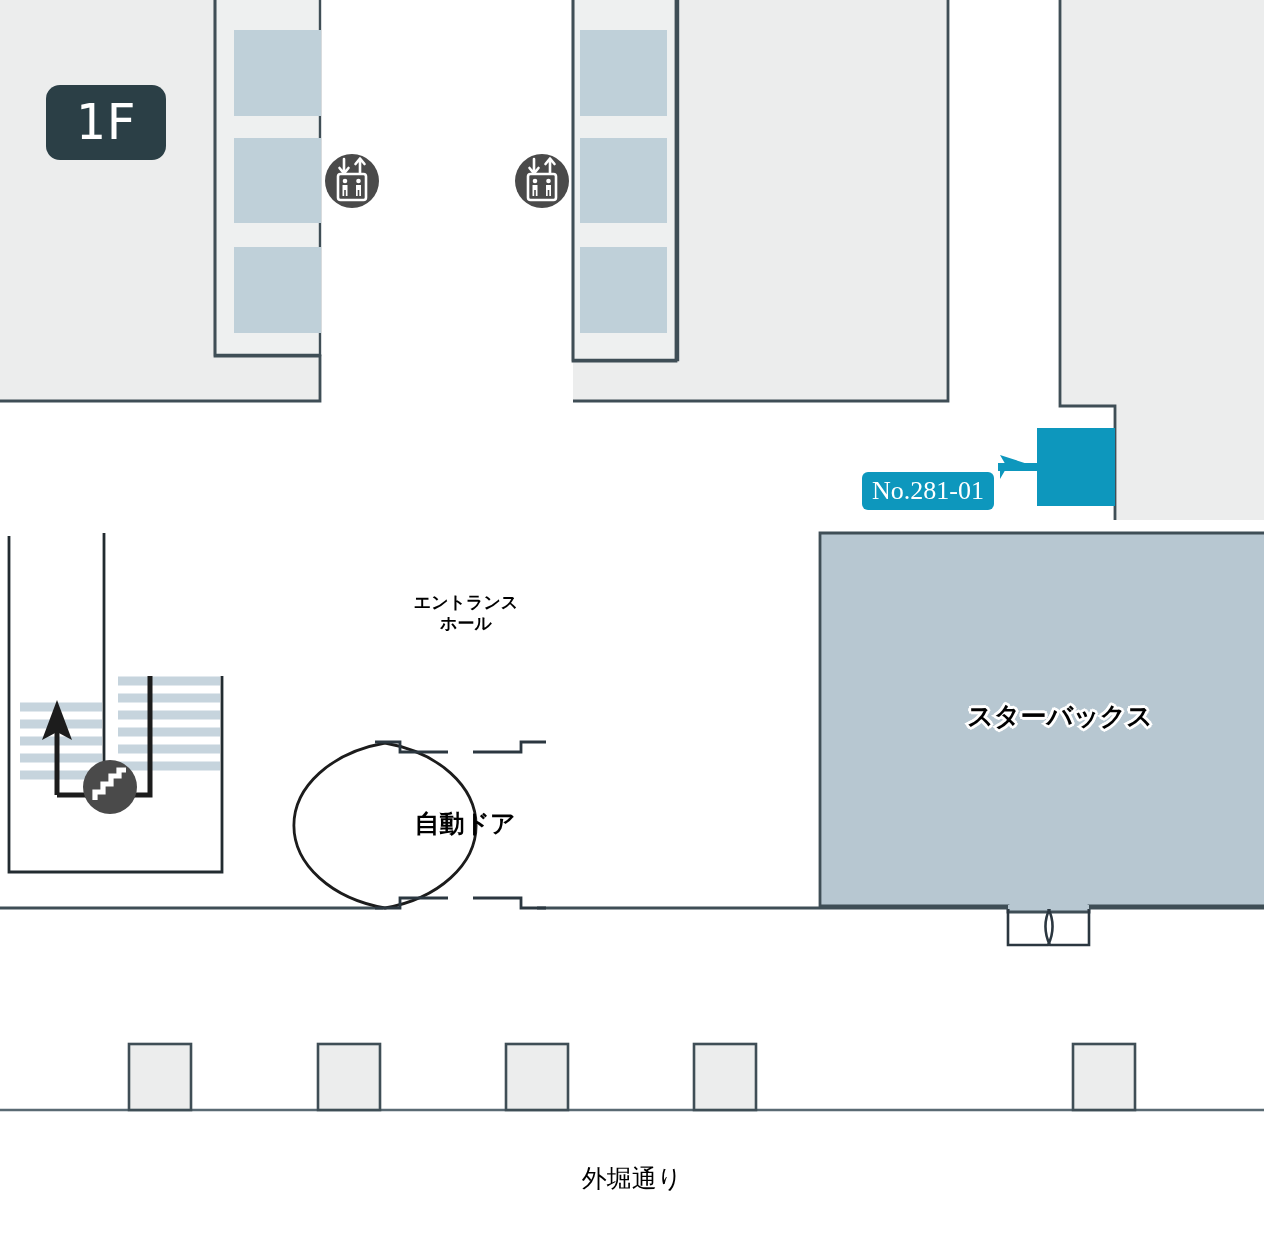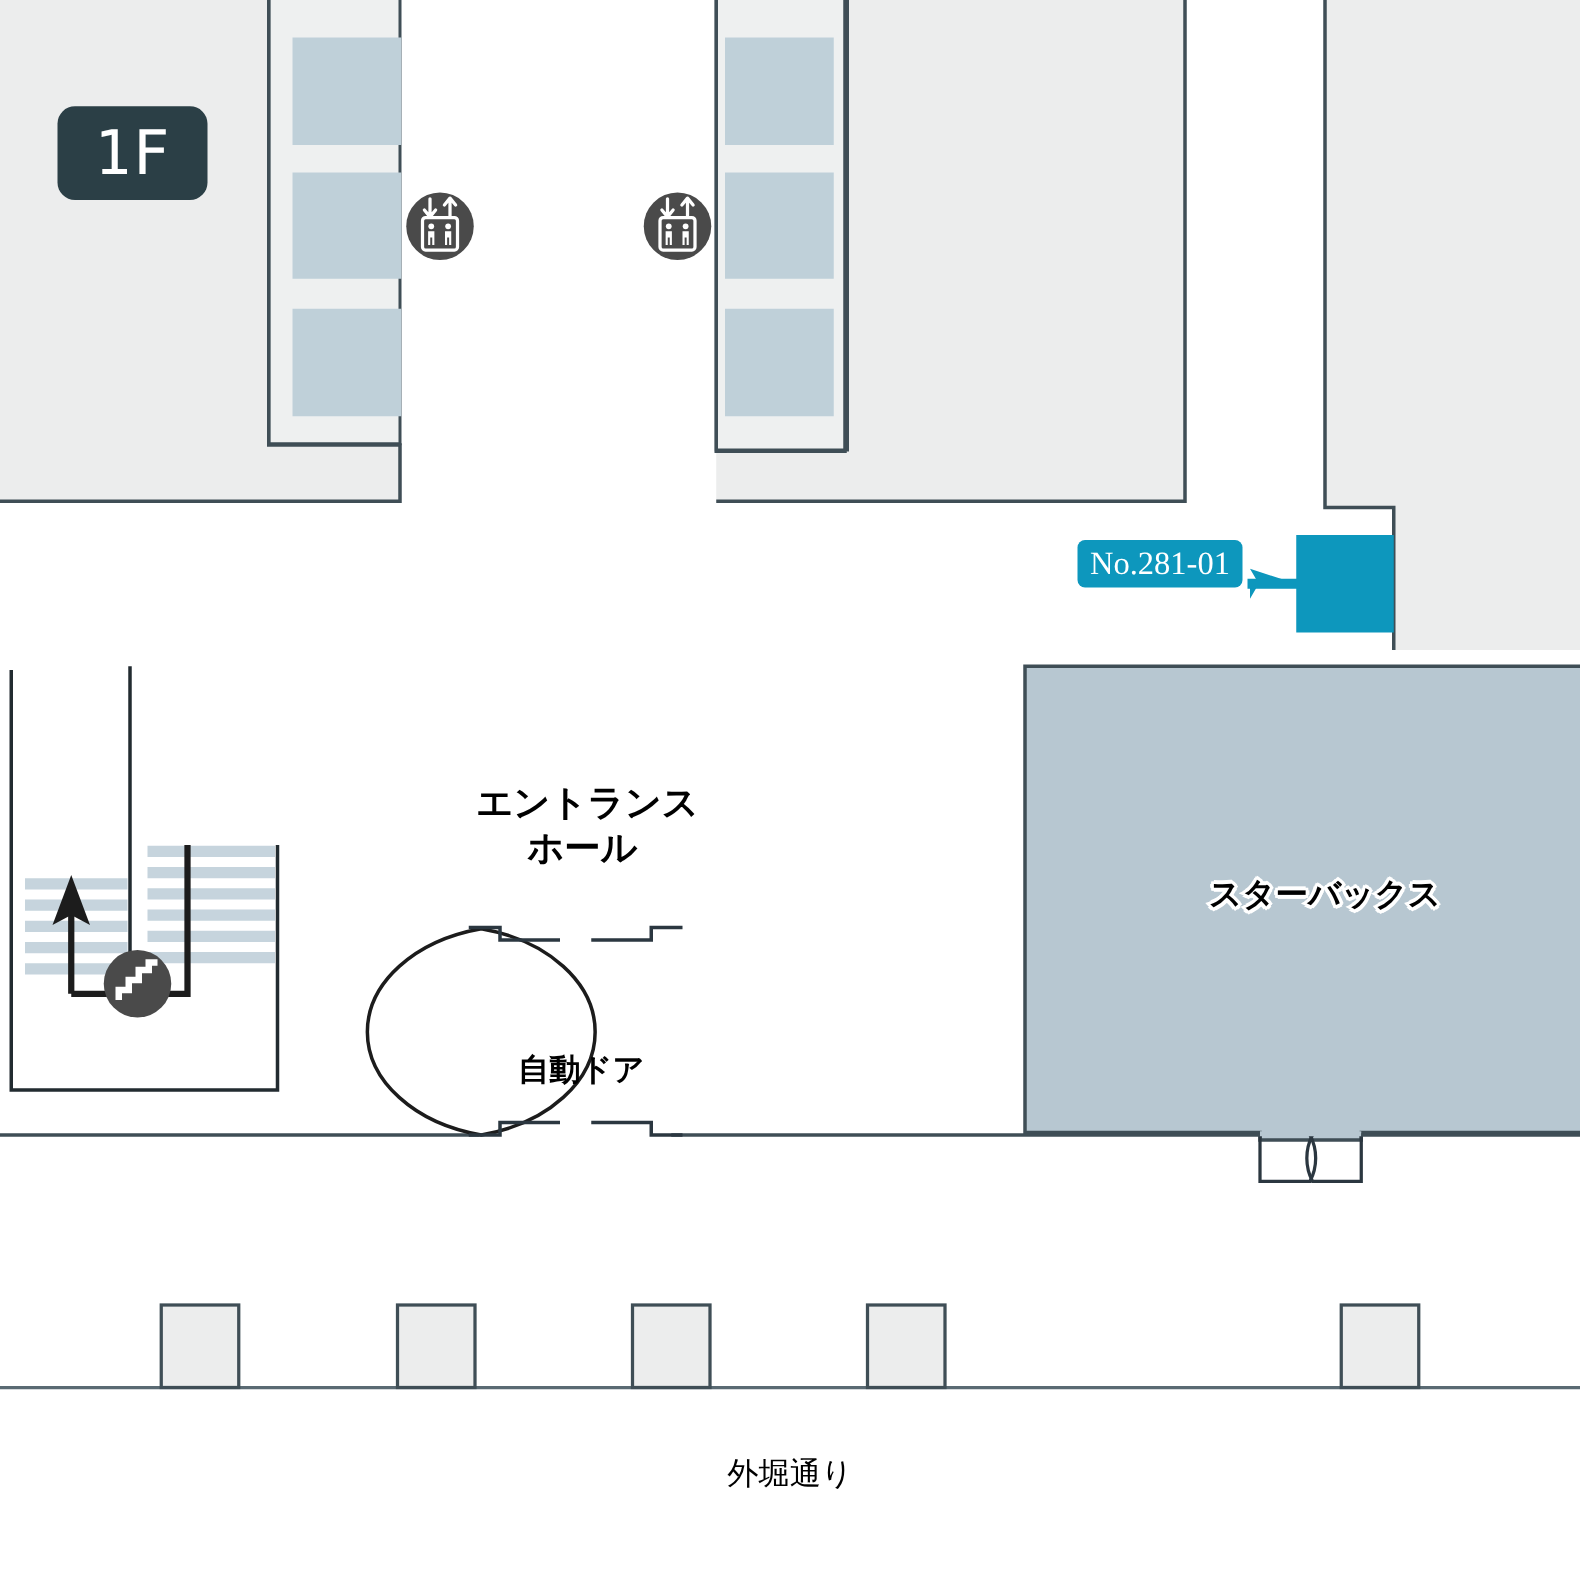--- a/index.html
+++ b/index.html
@@ -41,21 +41,21 @@
     font-size: 49px;
     font-weight: 400;
     letter-spacing: 1px;
     font-family: "DejaVu Sans Mono", monospace;
     line-height: 1;
     margin-top: 40px;
   }
   .callout {
     position: absolute;
     left: 862px;
-    top: 432px;
+    top: 472px;
     height: 38px;
     background: #0d97bd;
     border-radius: 6px;
     display: flex;
     align-items: center;
     padding: 0 10px;
     color: #ffffff;
     font-size: 26px;
     font-family: "Liberation Serif", serif;
     white-space: nowrap;
@@ -65,30 +65,29 @@
     position: absolute;
     color: #000000;
     font-family: "DejaVu Sans", "Liberation Sans", sans-serif;
     font-weight: bold;
     white-space: nowrap;
     line-height: 1.25;
     text-align: center;
   }
   .label-entrance {
     left: 381px;
-    top: 624px;
+    top: 592px;
     width: 170px;
-    font-size: 29px;
+    font-size: 17px;
   }
   .label-autodoor {
     left: 370px;
     top: 808px;
     width: 190px;
     font-size: 25px;
-    margin-top: 32px;
   }
   .label-starbucks {
     left: 930px;
     top: 700px;
     width: 260px;
     font-size: 26px;
     -webkit-text-stroke: 4px #ffffff;
     paint-order: stroke fill;
     text-shadow:
       2px 0 0 #fff, -2px 0 0 #fff, 0 2px 0 #fff, 0 -2px 0 #fff,

